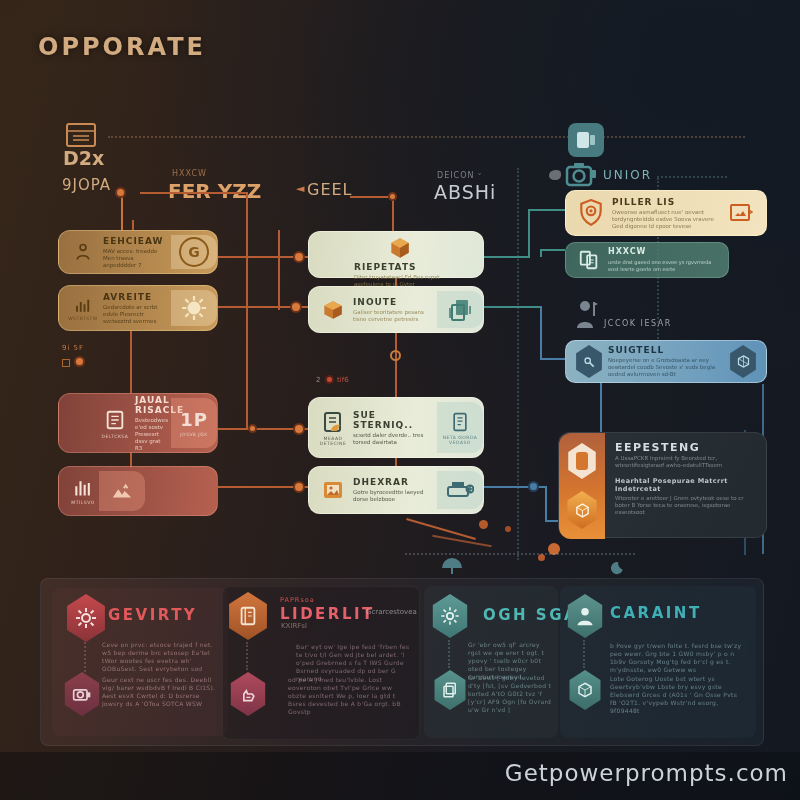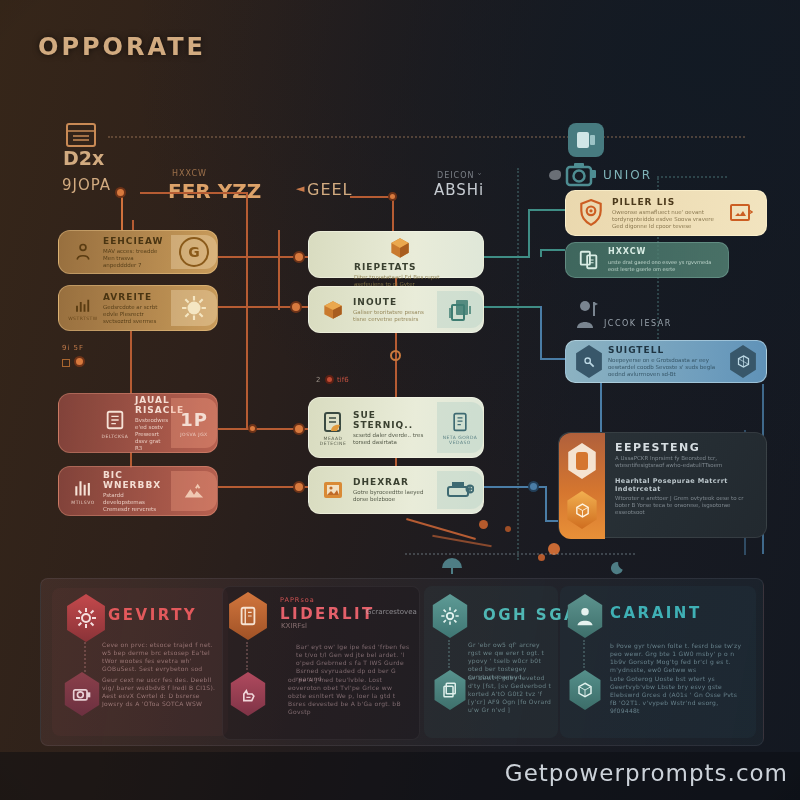--- a/index.html
+++ b/index.html
@@ -72,21 +72,21 @@
         <path d="M3 11h28M9 16h16M9 20h16" stroke="currentColor" stroke-width="1.5"></path>
       </svg>
   </div>
   <div class="lbl" style="left:63px;top:147px;font-size:19px;font-weight:600;">D2x</div>
   <div class="lbl" style="left:62px;top:176px;font-size:15px;letter-spacing:1px;">9JOPA</div>
   <div class="lbl lbl-sm" style="left:172px;top:169px;color:#c08a5a;">HXXCW</div>
   <div class="lbl" style="left:168px;top:179px;font-size:20px;font-weight:600;color:#dda269;">FER YZZ</div>
   <div class="lbl" style="left:296px;top:182px;font-size:11px;color:#c97a4a;">◄</div>
   <div class="lbl" style="left:307px;top:180px;font-size:16px;letter-spacing:1px;">GEEL</div>
   <div class="lbl lbl-sm" style="left:437px;top:171px;color:#9aa0a8;">DEICON ᵛ</div>
-  <div class="lbl" style="left:434px;top:181px;font-size:15px;color:#c7ccd2;letter-spacing:1px;">ABSHi</div>
+  <div class="lbl" style="left:434px;top:181px;font-size:19px;color:#c7ccd2;letter-spacing:1px;">ABSHi</div>
 
   <div class="abs" style="left:568px;top:123px;width:36px;height:34px;border-radius:8px;background:#477b80;display:flex;align-items:center;justify-content:center;">
     <svg width="22" height="20" viewBox="0 0 22 20">
         <rect x="2" y="2" width="12" height="16" rx="2" fill="#cfe5e6"></rect>
         <rect x="15" y="5" width="5" height="10" rx="1" fill="#9cc3c6"></rect>
       </svg>
   </div>
   <div class="abs" style="left:549px;top:170px;width:12px;height:10px;border-radius:60% 40% 50% 50%;background:#6a6f76;"></div>
   <div class="abs" style="left:565px;top:161px;width:32px;height:28px;color:#4e8d92;">
     <svg width="32" height="28" viewBox="0 0 32 28">
@@ -210,24 +210,20 @@
     </div>
   </div>
 
   <div class="box red" style="top:466px;height:50px;">
     <div class="ic" style="color:#f6e2d6;">
       <svg width="22" height="20" viewBox="0 0 24 24">
           <path d="M4 21V10M9 21V4M14 21V8M19 21V6" stroke="currentColor" stroke-width="2.5" fill="none"></path>
         </svg>
       <div class="cap">MTILSVO</div>
     </div>
-    <div class="btx">
-        <div class="bt" style="max-width:64px;">BIC WNERBBX</div>
-      <div class="bd">Pstardd developstemas Cremesdr rervcrets</div>
-      </div>
     <div class="rt">
       <svg width="26" height="22" viewBox="0 0 24 24">
           <path d="M2 19l6-9 4 6 3-4 7 7z" fill="#f0c8b2"></path>
           <path d="M14 9l2-3 2 3" stroke="#f0c8b2" stroke-width="2" fill="none"></path>
         </svg>
     </div>
   </div>
 
   <div class="box mint" style="top:231px;height:47px;flex-direction:column;">
     <div class="ic">

